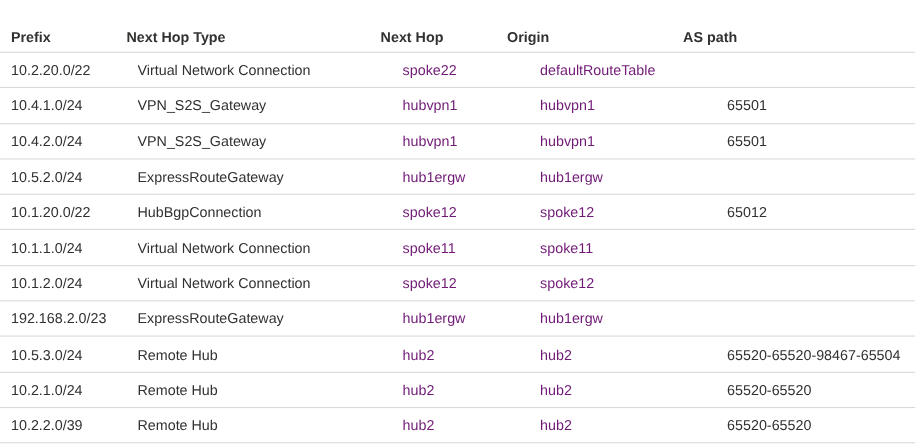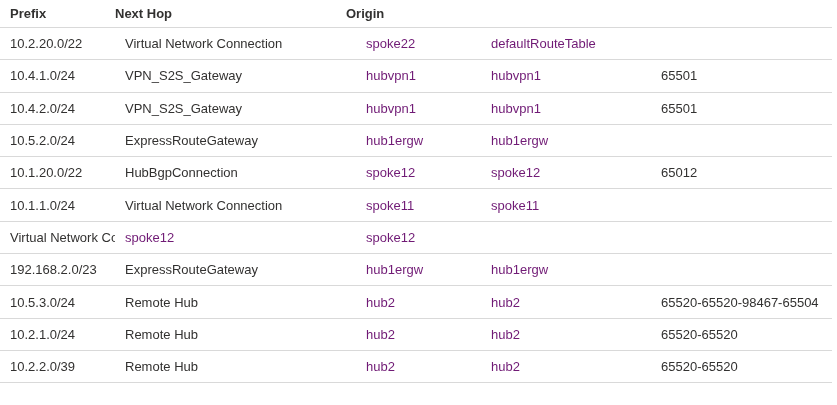--- a/index.html
+++ b/index.html
@@ -4,20 +4,21 @@
 <style>
   * { margin: 0; padding: 0; box-sizing: border-box; }
   html, body {
     width: 837px; height: 405px;
     background: #ffffff;
     font-family: "Liberation Sans", "DejaVu Sans", sans-serif;
     overflow: hidden;
   }
   .routes-table {
     width: 832px;
+    margin-top: 20px;
   }
   .tr {
     display: grid;
     grid-template-columns: 105px 231px 115px 160px 211px;
     align-items: center;
     border-bottom: 1px solid #d9d9d9;
     padding-left: 10px;
   }
   .thead .tr {
     height: 28px;
@@ -47,22 +48,24 @@
     cursor: pointer;
   }
 </style>
 </head>
 <body>
 
 <div class="routes-table">
   <div class="thead" id="thead">
       <div class="tr">
         <div class="th">Prefix</div>
+        <div class="th">Next Hop Type</div>
         <div class="th">Next Hop</div>
         <div class="th">Origin</div>
+        <div class="th">AS path</div>
       </div>
     </div>
   <div class="tbody" id="tbody">
       <div class="tr">
         <div class="td">10.2.20.0/22</div>
         <div class="td">Virtual Network Connection</div>
         <div class="td"><span class="link">spoke22</span></div>
         <div class="td"><span class="link">defaultRouteTable</span></div>
         <div class="td"></div>
       </div>
@@ -94,20 +97,21 @@
         <div class="td">65012</div>
       </div>
       <div class="tr">
         <div class="td">10.1.1.0/24</div>
         <div class="td">Virtual Network Connection</div>
         <div class="td"><span class="link">spoke11</span></div>
         <div class="td"><span class="link">spoke11</span></div>
         <div class="td"></div>
       </div>
       <div class="tr">
+        <div class="td">10.1.2.0/24</div>
         <div class="td">Virtual Network Connection</div>
         <div class="td"><span class="link">spoke12</span></div>
         <div class="td"><span class="link">spoke12</span></div>
         <div class="td"></div>
       </div>
       <div class="tr">
         <div class="td">192.168.2.0/23</div>
         <div class="td">ExpressRouteGateway</div>
         <div class="td"><span class="link">hub1ergw</span></div>
         <div class="td"><span class="link">hub1ergw</span></div>

